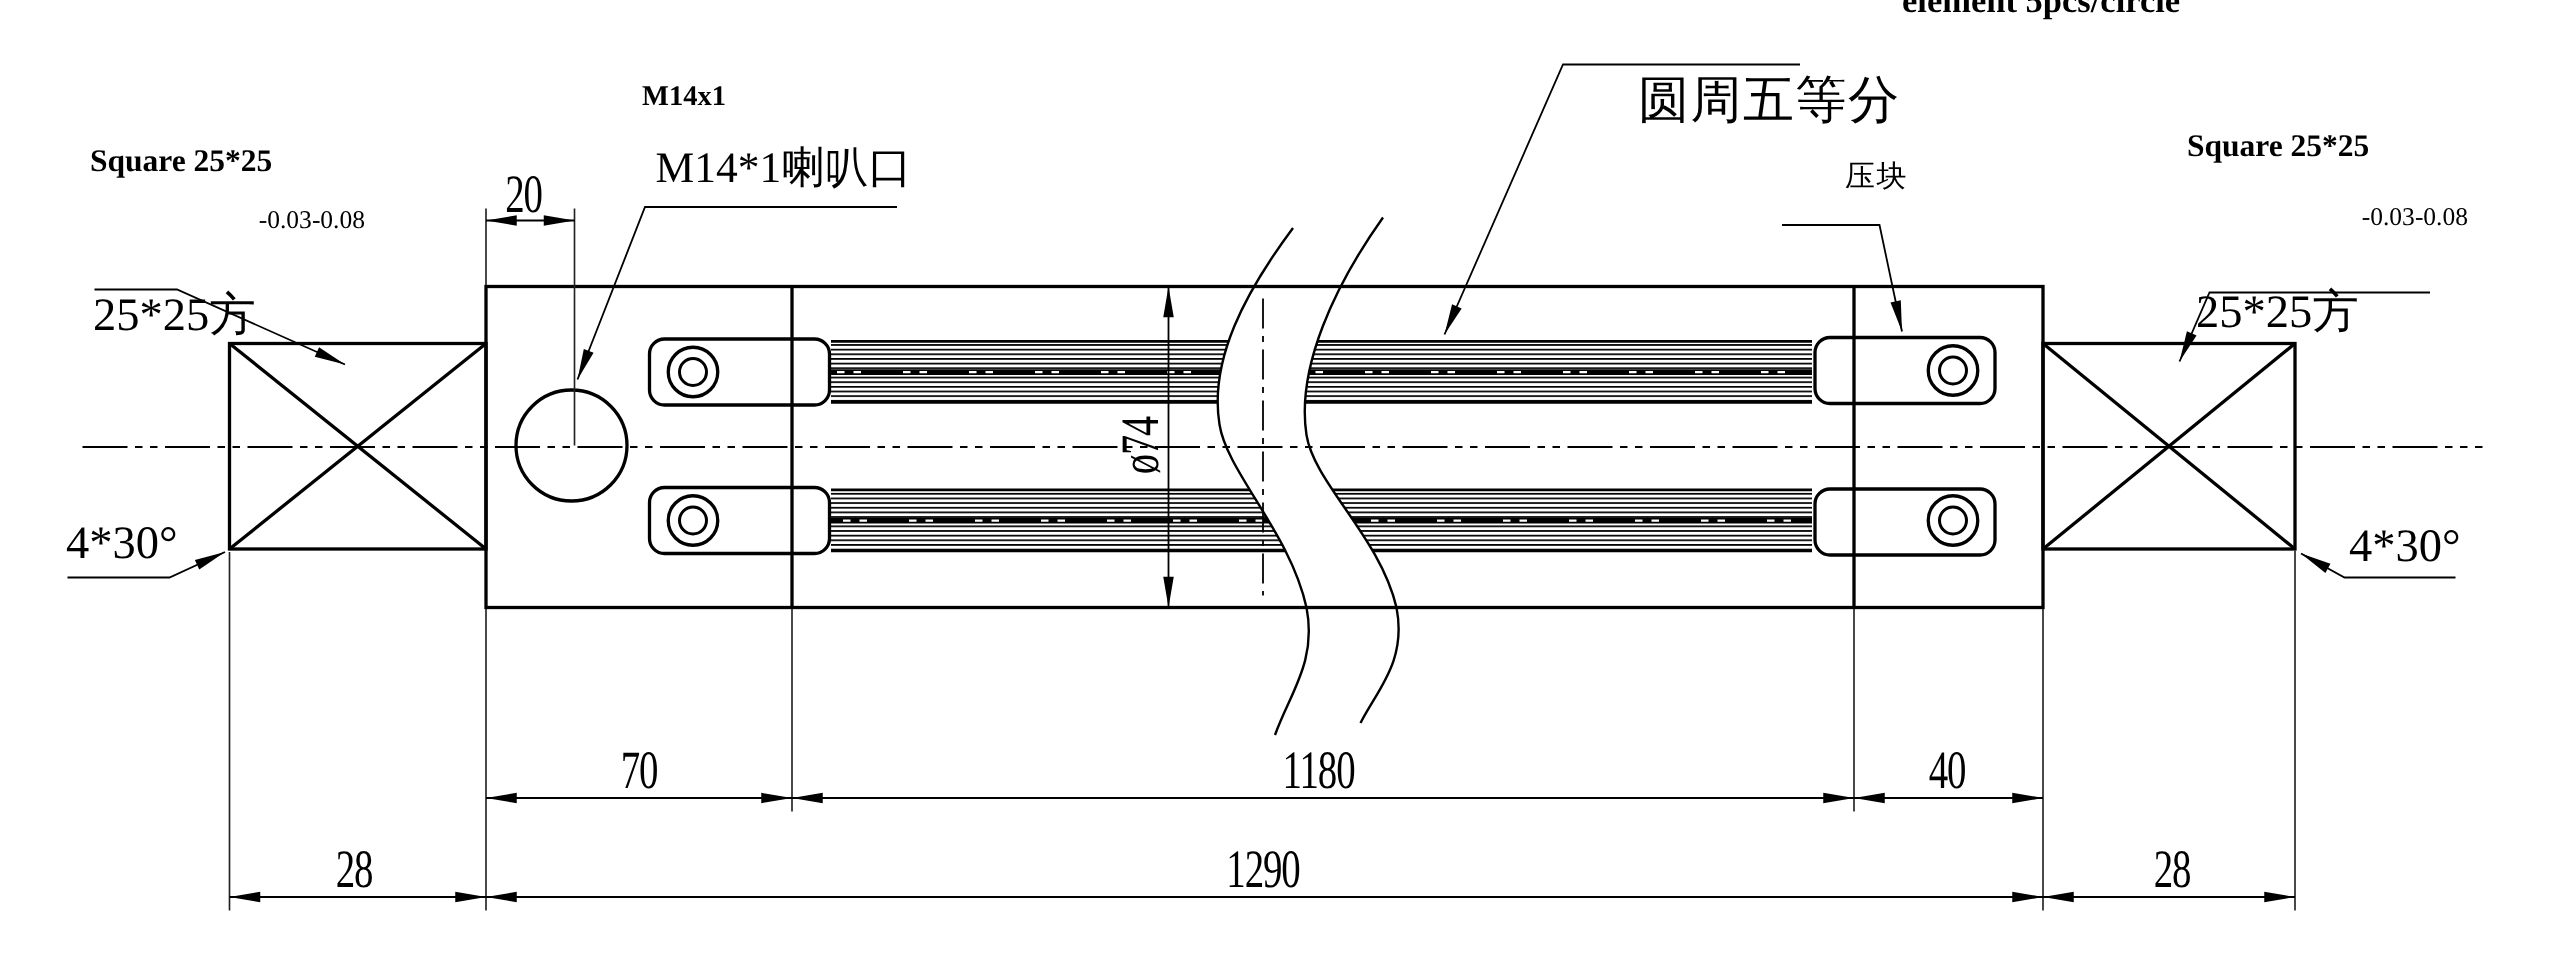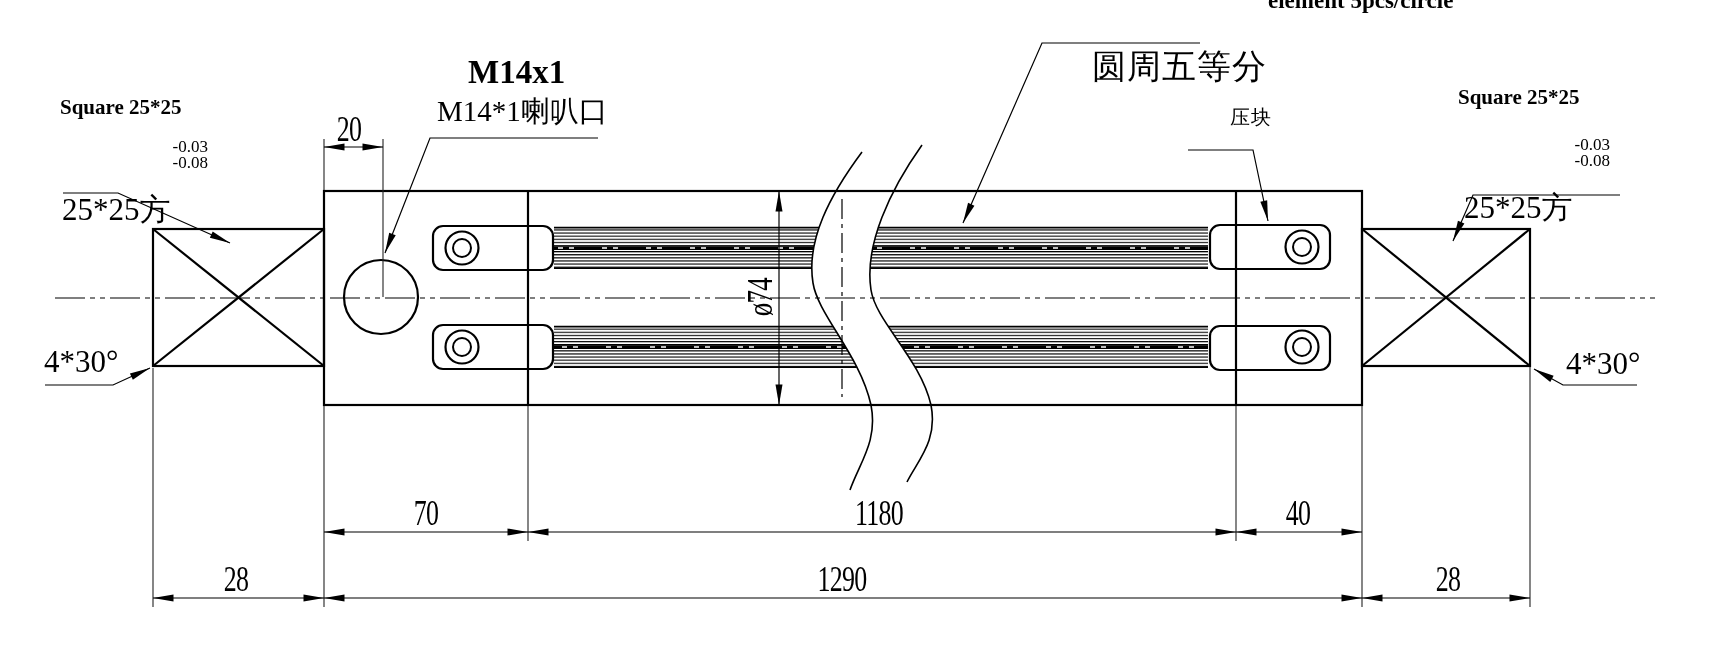--- a/index.html
+++ b/index.html
@@ -14,21 +14,21 @@
   .lbl { position:absolute; white-space:nowrap; color:var(--ink); }
   .bold { font-weight:bold; }
   .dim {
     font-size:36px; line-height:34px; text-align:center;
     transform:scaleX(0.72); transform-origin:center;
     letter-spacing:-1px;
   }
   .cjk { letter-spacing:1px;margin-left:44px; }
   .tolgroup { display:flex; align-items:flex-start; }
   .tolmain { font-size:31px; line-height:33px; letter-spacing:0px;margin-top:48px; }
-  .tolstack { display:flex; flex-direction:column; font-size:17px; line-height:16px;
+  .tolstack { display:flex; font-size:17px; line-height:16px;
               position:relative; top:-6px; margin-left:2px; letter-spacing:0px;align-items:center; }
   .rot { transform:rotate(-90deg) scaleX(0.75); transform-origin:center; text-align:center; }
 </style>
 </head>
 <body>
 
 <div id="canvas">
 
   <svg id="linework" width="1712" height="652" viewBox="0 0 1712 652">
     <defs>
@@ -128,21 +128,21 @@
       <path d="M1637,385 L1563,385 L1534,369" marker-end="url(#ahE)"></path>
     </g>
   </svg>
 
   <div class="lbl bold" style="left:1268px; top:-12px; font-size:23px;">element 5pcs/circle</div>
 
   <div class="lbl cjk" style="left:1048px; top:44px; font-size:34px;">圆周五等分</div>
 
   <div class="lbl cjk" style="left:1186px; top:104px; font-size:20px;">压块</div>
 
-  <div class="lbl bold" style="left:468px; top:54px; font-size:33px;">M14x1</div>
+  <div class="lbl bold" style="left:428px; top:54px; font-size:19px;">M14x1</div>
 
   <div class="lbl" style="left:437px; top:92px; font-size:29px;">M14*1喇叭口</div>
 
   <div class="lbl bold" style="left:60px; top:95px; font-size:21px;">Square 25*25</div>
 
   <div class="lbl bold" style="left:1458px; top:85px; font-size:21px;">Square 25*25</div>
 
   <div class="lbl tolgroup" style="left:62px; top:145px;">
     <span class="tolmain">25*25方</span>
     <span class="tolstack">

